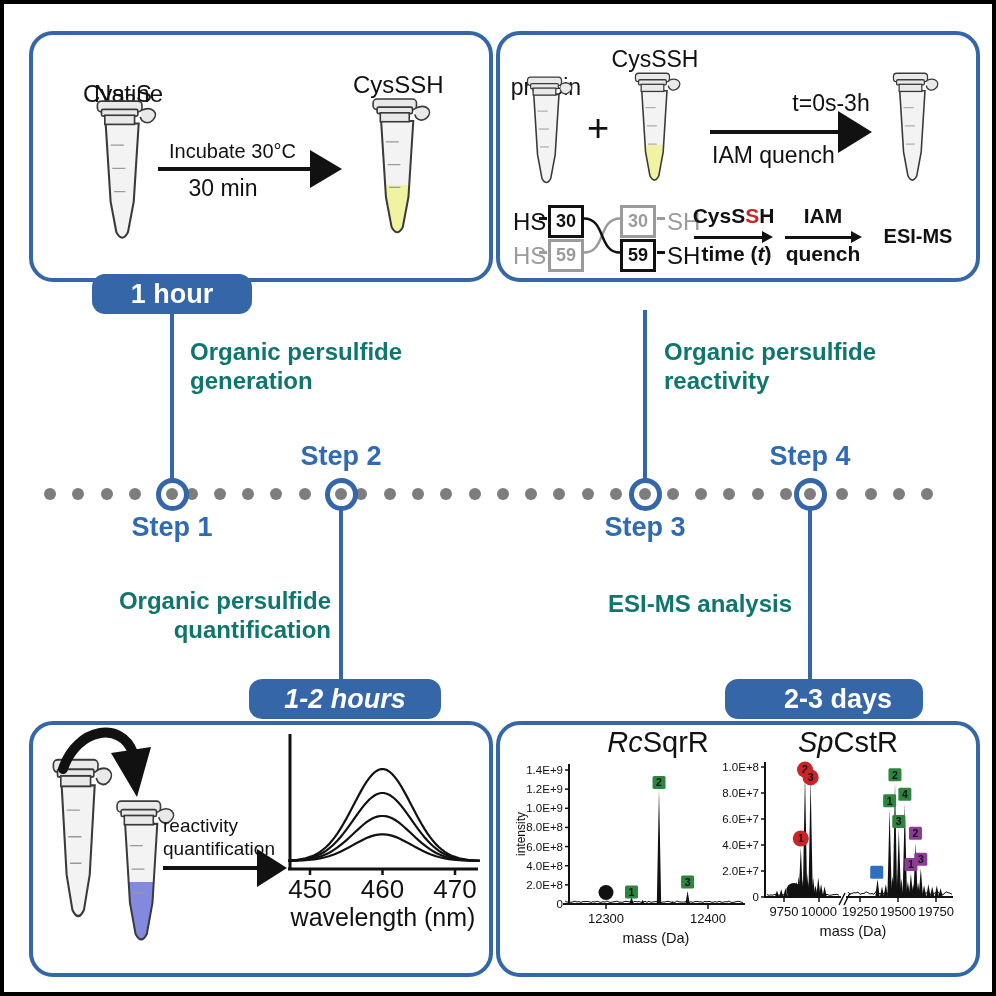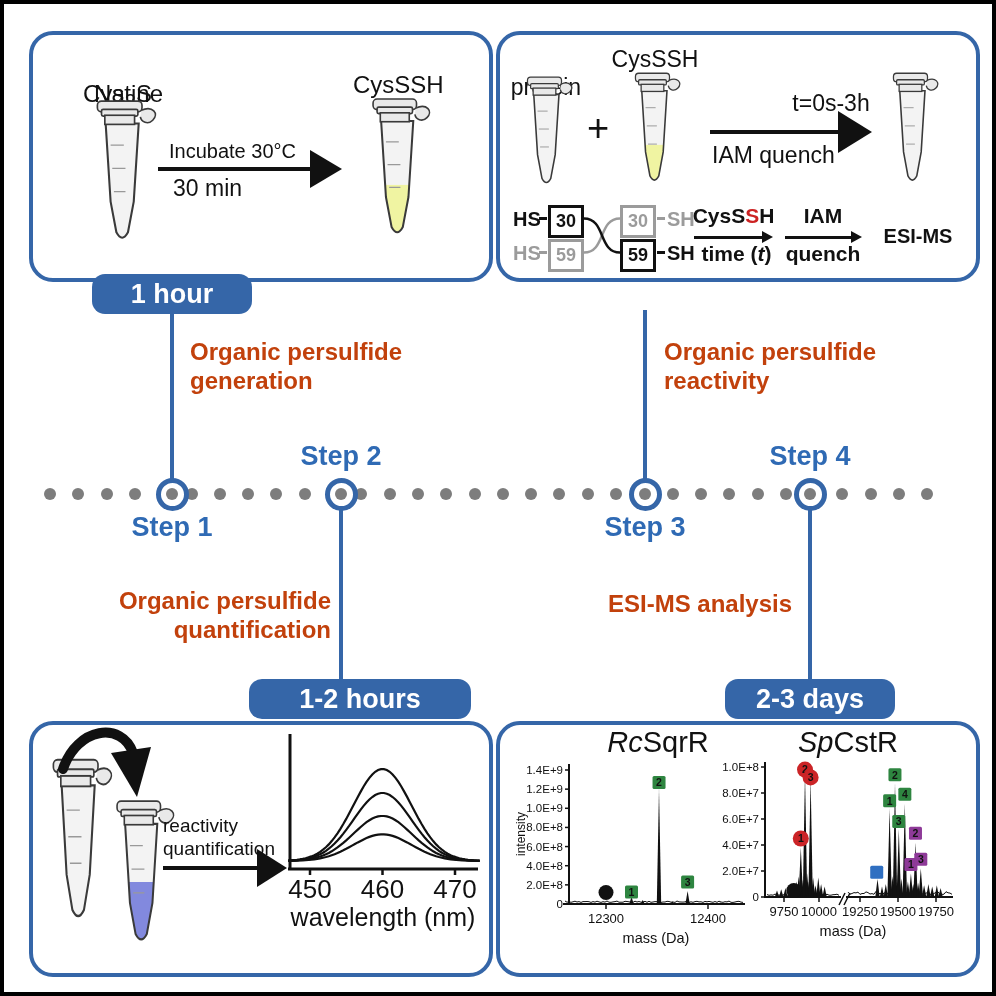--- a/index.html
+++ b/index.html
@@ -9,29 +9,29 @@
   .panel{position:absolute;border:4px solid var(--accent);border-radius:24px;background:#fff;}
   .badge{position:absolute;background:var(--accent);color:#fff;font-weight:bold;font-size:27px;
          border-radius:13px;display:flex;align-items:center;justify-content:center;}
   .vline{position:absolute;width:4px;background:var(--accent);}
   .dot{position:absolute;width:12px;height:12px;border-radius:50%;background:var(--dot);top:0;}
   .ring{position:absolute;width:33px;height:33px;border:5px solid var(--accent);border-radius:50%;
         background:#fff;box-sizing:border-box;}
   .ring::after{content:"";position:absolute;width:12px;height:12px;border-radius:50%;
         background:var(--dot);left:50%;top:50%;transform:translate(-50%,-50%);}
   .steplab{position:absolute;width:130px;text-align:center;font-weight:bold;font-size:27px;color:var(--steptext);}
-  .seclab{position:absolute;font-weight:bold;font-size:24px;line-height:29px;color:#c2410c;}
+  .seclab{position:absolute;font-weight:bold;font-size:24px;line-height:29px;color:#0f766e;}
   .plab{position:absolute;font-size:24px;text-align:center;}
   .aline{position:absolute;background:#111;}
   .ah{position:absolute;width:0;height:0;}
   .tube{position:absolute;}
   .sbox{position:absolute;width:30px;height:27px;border:3px solid #111;background:#fff;
         display:flex;align-items:center;justify-content:center;font-weight:bold;font-size:18px;}
   .sbox.gray{border-color:var(--schemegray);color:var(--schemegray);}
-  .stext{position:absolute;font-weight:bold;font-size:20px;}
+  .stext{position:absolute;font-weight:normal;font-size:24px;}
   .stext.gray{color:var(--schemegray);}
   .dash{position:absolute;height:3px;width:8px;background:#111;}
   .dash.gray{background:var(--schemegray);}
   .rxnlab{position:absolute;font-weight:bold;font-size:21px;text-align:center;}
   svg text{font-family:"Liberation Sans",sans-serif;fill:#111;}
 </style>
 </head>
 <body>
 
 <div class="fig">
@@ -44,21 +44,21 @@
     <rect x="15" y="5" width="54" height="13" rx="5" fill="#e9e9e9" stroke="#3a3a3a" stroke-width="2"></rect>
     <rect x="20" y="15" width="44" height="8" rx="2" fill="#e9e9e9" stroke="#3a3a3a" stroke-width="2"></rect>
     <path d="M25,32 L31,126 L38,163 Q45,176 52,163 L59,126 L65,32 Z" fill="#f3f3f3" stroke="none"></path>
     <path d="M25,32 L31,126 L38,163 Q45,176 52,163 L59,126 L65,32 Z" fill="none" stroke="#3a3a3a" stroke-width="2.5"></path>
     <rect x="24" y="22" width="36" height="11" fill="#e9e9e9" stroke="#3a3a3a" stroke-width="2"></rect>
     <path d="M31,58 h16 M33,86 h16 M35,114 h14" stroke="#999" stroke-width="1.5" fill="none"></path>
   </svg></div>
     <div class="plab" style="left:136px;top:105px;width:160px;text-align:left;font-size:20px;">Incubate 30°C</div>
     <div class="aline" style="left:125px;top:132px;width:152px;height:4px;"></div>
     <div class="ah" style="left:277px;top:115px;border-left:32px solid #111;border-top:19px solid transparent;border-bottom:19px solid transparent;"></div>
-    <div class="plab" style="left:140px;top:140px;width:100px;text-align:left;font-size:23px;">30 min</div>
+    <div class="plab" style="left:140px;top:140px;width:100px;text-align:center;font-size:23px;">30 min</div>
     <div class="plab" style="left:320px;top:36px;width:90px;">CysSSH</div>
     <div class="tube" style="left:328px;top:60px;width:74px;height:162px;"><svg viewBox="0 0 92 200" width="100%" height="100%" preserveAspectRatio="none">
     <path d="M68,16 c14,-6 22,4 14,12 c-6,6 -14,2 -15,-4" fill="#e9e9e9" stroke="#3a3a3a" stroke-width="2"></path>
     <rect x="15" y="5" width="54" height="13" rx="5" fill="#e9e9e9" stroke="#3a3a3a" stroke-width="2"></rect>
     <rect x="20" y="15" width="44" height="8" rx="2" fill="#e9e9e9" stroke="#3a3a3a" stroke-width="2"></rect>
     <path d="M25,32 L31,126 L38,163 Q45,176 52,163 L59,126 L65,32 Z" fill="#f3f3f3" stroke="none"></path>
           <clipPath id="tl1">
             <path d="M25,32 L31,126 L38,163 Q45,176 52,163 L59,126 L65,32 Z"></path>
           </clipPath>
     <rect clip-path="url(#tl1)" x="18" y="111" width="56" height="89" fill="#f0f4a2"></rect>
@@ -189,21 +189,21 @@
   <div class="ring" style="left:151.5px;top:473.5px;"></div>
   <div class="ring" style="left:320.5px;top:473.5px;"></div>
   <div class="ring" style="left:624.5px;top:473.5px;"></div>
   <div class="ring" style="left:789.5px;top:473.5px;"></div>
 
   <div class="steplab" style="left:103px;top:508px;">Step 1</div>
   <div class="steplab" style="left:272px;top:437px;">Step 2</div>
   <div class="steplab" style="left:576px;top:508px;">Step 3</div>
   <div class="steplab" style="left:741px;top:437px;">Step 4</div>
 
-  <div class="badge" style="left:245px;top:675px;width:222px;height:40px;">1-2 hours</div>
+  <div class="badge" style="left:245px;top:675px;width:192px;height:40px;font-style:italic;">1-2 hours</div>
   <div class="panel" style="left:25px;top:717px;width:456px;height:248px;">
     <div class="tube" style="left:8px;top:30px;width:76px;height:190px;"><svg viewBox="0 0 92 200" width="100%" height="100%" preserveAspectRatio="none">
     <path d="M68,16 c14,-6 22,4 14,12 c-6,6 -14,2 -15,-4" fill="#e9e9e9" stroke="#3a3a3a" stroke-width="2"></path>
     <rect x="15" y="5" width="54" height="13" rx="5" fill="#e9e9e9" stroke="#3a3a3a" stroke-width="2"></rect>
     <rect x="20" y="15" width="44" height="8" rx="2" fill="#e9e9e9" stroke="#3a3a3a" stroke-width="2"></rect>
     <path d="M25,32 L31,126 L38,163 Q45,176 52,163 L59,126 L65,32 Z" fill="#f3f3f3" stroke="none"></path>
     <path d="M25,32 L31,126 L38,163 Q45,176 52,163 L59,126 L65,32 Z" fill="none" stroke="#3a3a3a" stroke-width="2.5"></path>
     <rect x="24" y="22" width="36" height="11" fill="#e9e9e9" stroke="#3a3a3a" stroke-width="2"></rect>
     <path d="M31,58 h16 M33,86 h16 M35,114 h14" stroke="#999" stroke-width="1.5" fill="none"></path>
   </svg></div>
@@ -238,21 +238,21 @@
         <line x1="175" y1="141" x2="175" y2="147" stroke="#111" stroke-width="2.5"></line>
         <text x="175" y="170" text-anchor="middle" font-size="26">470</text>
         <path d="M8.3,132.5 L11.1,132.4 L14.0,132.1 L16.9,131.8 L19.8,131.4 L22.7,130.9 L25.6,130.3 L28.5,129.4 L31.4,128.4 L34.3,127.2 L37.2,125.7 L40.1,123.9 L43.0,121.7 L45.9,119.3 L48.8,116.4 L51.7,113.1 L54.6,109.4 L57.5,105.3 L60.4,100.8 L63.3,96.0 L66.2,90.9 L69.1,85.5 L72.0,80.0 L74.9,74.4 L77.8,68.9 L80.7,63.6 L83.6,58.5 L86.5,53.9 L89.4,49.9 L92.3,46.5 L95.2,43.8 L98.1,42.0 L101.0,41.1 L103.9,41.1 L106.8,42.0 L109.7,43.8 L112.6,46.5 L115.5,49.9 L118.4,53.9 L121.3,58.5 L124.2,63.6 L127.1,68.9 L130.0,74.4 L132.9,80.0 L135.8,85.5 L138.7,90.9 L141.6,96.0 L144.5,100.8 L147.4,105.3 L150.3,109.4 L153.2,113.1 L156.1,116.4 L159.0,119.3 L161.9,121.7 L164.8,123.9 L167.7,125.7 L170.6,127.2 L173.5,128.4 L176.4,129.4 L179.3,130.3 L182.2,130.9 L185.1,131.4 L188.0,131.8 L190.9,132.1 L193.8,132.4 L196.7,132.5 L199.6,132.7 " fill="none" stroke="#111" stroke-width="2.2"></path>
         <path d="M8.3,132.7 L11.1,132.5 L14.0,132.3 L16.9,132.1 L19.8,131.8 L22.7,131.4 L25.6,131.0 L28.5,130.4 L31.4,129.6 L34.3,128.7 L37.2,127.6 L40.1,126.3 L43.0,124.7 L45.9,122.8 L48.8,120.7 L51.7,118.3 L54.6,115.5 L57.5,112.5 L60.4,109.2 L63.3,105.6 L66.2,101.8 L69.1,97.9 L72.0,93.8 L74.9,89.6 L77.8,85.6 L80.7,81.6 L83.6,77.9 L86.5,74.5 L89.4,71.5 L92.3,69.0 L95.2,67.0 L98.1,65.7 L101.0,65.0 L103.9,65.0 L106.8,65.7 L109.7,67.0 L112.6,69.0 L115.5,71.5 L118.4,74.5 L121.3,77.9 L124.2,81.6 L127.1,85.6 L130.0,89.6 L132.9,93.8 L135.8,97.9 L138.7,101.8 L141.6,105.6 L144.5,109.2 L147.4,112.5 L150.3,115.5 L153.2,118.3 L156.1,120.7 L159.0,122.8 L161.9,124.7 L164.8,126.3 L167.7,127.6 L170.6,128.7 L173.5,129.6 L176.4,130.4 L179.3,131.0 L182.2,131.4 L185.1,131.8 L188.0,132.1 L190.9,132.3 L193.8,132.5 L196.7,132.7 L199.6,132.8 " fill="none" stroke="#111" stroke-width="2.2"></path>
         <path d="M8.3,132.8 L11.1,132.7 L14.0,132.6 L16.9,132.4 L19.8,132.2 L22.7,132.0 L25.6,131.7 L28.5,131.3 L31.4,130.8 L34.3,130.2 L37.2,129.4 L40.1,128.5 L43.0,127.5 L45.9,126.3 L48.8,124.9 L51.7,123.3 L54.6,121.4 L57.5,119.4 L60.4,117.2 L63.3,114.9 L66.2,112.4 L69.1,109.7 L72.0,107.0 L74.9,104.3 L77.8,101.6 L80.7,99.0 L83.6,96.5 L86.5,94.2 L89.4,92.3 L92.3,90.6 L95.2,89.3 L98.1,88.4 L101.0,88.0 L103.9,88.0 L106.8,88.4 L109.7,89.3 L112.6,90.6 L115.5,92.3 L118.4,94.2 L121.3,96.5 L124.2,99.0 L127.1,101.6 L130.0,104.3 L132.9,107.0 L135.8,109.7 L138.7,112.4 L141.6,114.9 L144.5,117.2 L147.4,119.4 L150.3,121.4 L153.2,123.3 L156.1,124.9 L159.0,126.3 L161.9,127.5 L164.8,128.5 L167.7,129.4 L170.6,130.2 L173.5,130.8 L176.4,131.3 L179.3,131.7 L182.2,132.0 L185.1,132.2 L188.0,132.4 L190.9,132.6 L193.8,132.7 L196.7,132.8 L199.6,132.8 " fill="none" stroke="#111" stroke-width="2.2"></path>
         <path d="M8.3,132.9 L11.1,132.8 L14.0,132.7 L16.9,132.7 L19.8,132.5 L22.7,132.4 L25.6,132.2 L28.5,132.0 L31.4,131.7 L34.3,131.3 L37.2,130.9 L40.1,130.4 L43.0,129.7 L45.9,129.0 L48.8,128.2 L51.7,127.2 L54.6,126.2 L57.5,125.0 L60.4,123.7 L63.3,122.3 L66.2,120.8 L69.1,119.2 L72.0,117.6 L74.9,116.0 L77.8,114.4 L80.7,112.9 L83.6,111.4 L86.5,110.1 L89.4,108.9 L92.3,107.9 L95.2,107.1 L98.1,106.6 L101.0,106.4 L103.9,106.4 L106.8,106.6 L109.7,107.1 L112.6,107.9 L115.5,108.9 L118.4,110.1 L121.3,111.4 L124.2,112.9 L127.1,114.4 L130.0,116.0 L132.9,117.6 L135.8,119.2 L138.7,120.8 L141.6,122.3 L144.5,123.7 L147.4,125.0 L150.3,126.2 L153.2,127.2 L156.1,128.2 L159.0,129.0 L161.9,129.7 L164.8,130.4 L167.7,130.9 L170.6,131.3 L173.5,131.7 L176.4,132.0 L179.3,132.2 L182.2,132.4 L185.1,132.5 L188.0,132.7 L190.9,132.7 L193.8,132.8 L196.7,132.9 L199.6,132.9 " fill="none" stroke="#111" stroke-width="2.2"></path>
         <text x="103" y="198" text-anchor="middle" font-size="25">wavelength (nm)</text>
       </svg>
   </div>
 
-  <div class="badge" style="left:721px;top:675px;width:170px;height:40px;">2-3 days</div>
+  <div class="badge" style="left:721px;top:675px;width:170px;height:40px;padding-left:28px;">2-3 days</div>
   <div class="panel" style="left:492px;top:717px;width:476px;height:248px;">
     <div class="plab" style="left:78px;top:1px;width:160px;font-size:29px;"><i>Rc</i><span>SqrR</span></div>
     <div class="plab" style="left:268px;top:1px;width:160px;font-size:29px;"><i>Sp</i><span>CstR</span></div>
     <svg id="rc-chart" class="abs" style="left:4px;top:31px;" width="250" height="200" viewBox="0 0 250 200">
         <line x1="65" y1="8" x2="65" y2="149" stroke="#111" stroke-width="2"></line>
         <line x1="61" y1="148" x2="65" y2="148" stroke="#111" stroke-width="1.5"></line>
         <text x="59" y="152" text-anchor="end" font-size="11.5">0</text>
         <line x1="61" y1="128.85714285714286" x2="65" y2="128.85714285714286" stroke="#111" stroke-width="1.5"></line>
         <text x="59" y="132.85714285714286" text-anchor="end" font-size="11.5">2.0E+8</text>
         <line x1="61" y1="109.71428571428572" x2="65" y2="109.71428571428572" stroke="#111" stroke-width="1.5"></line>

